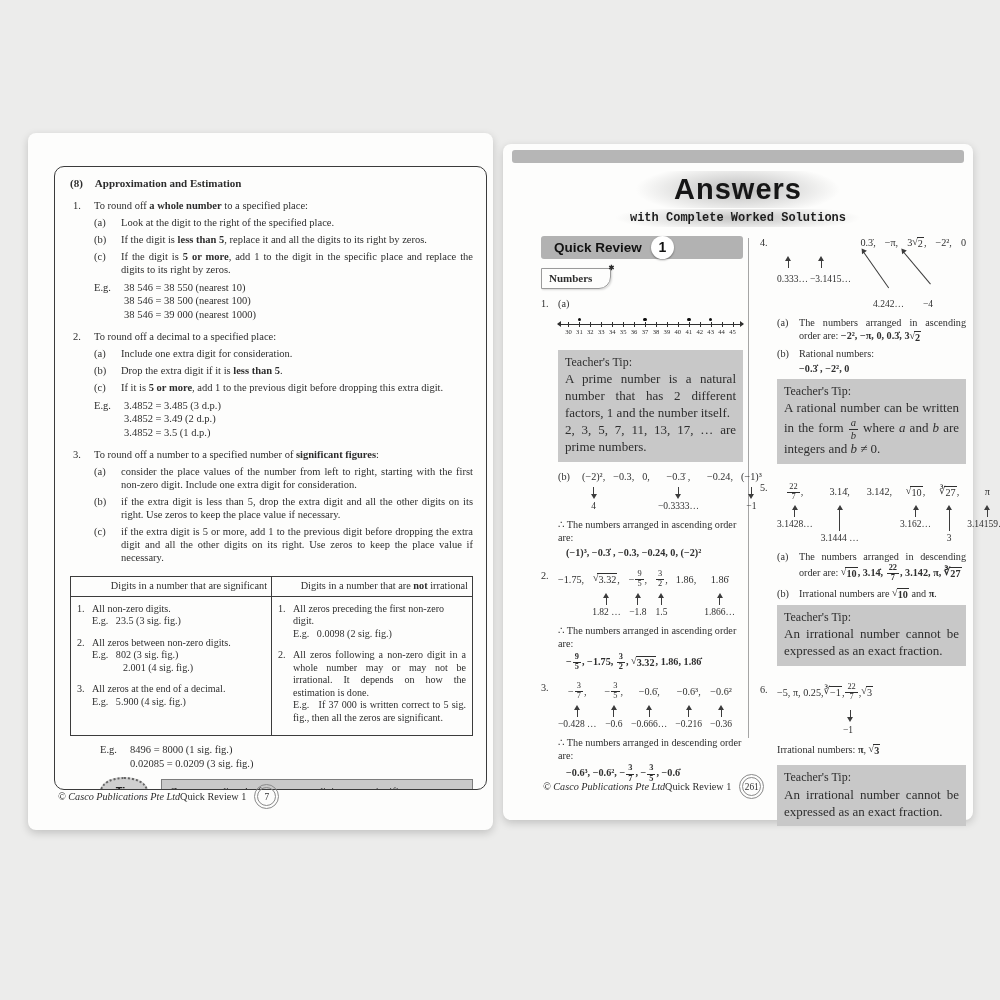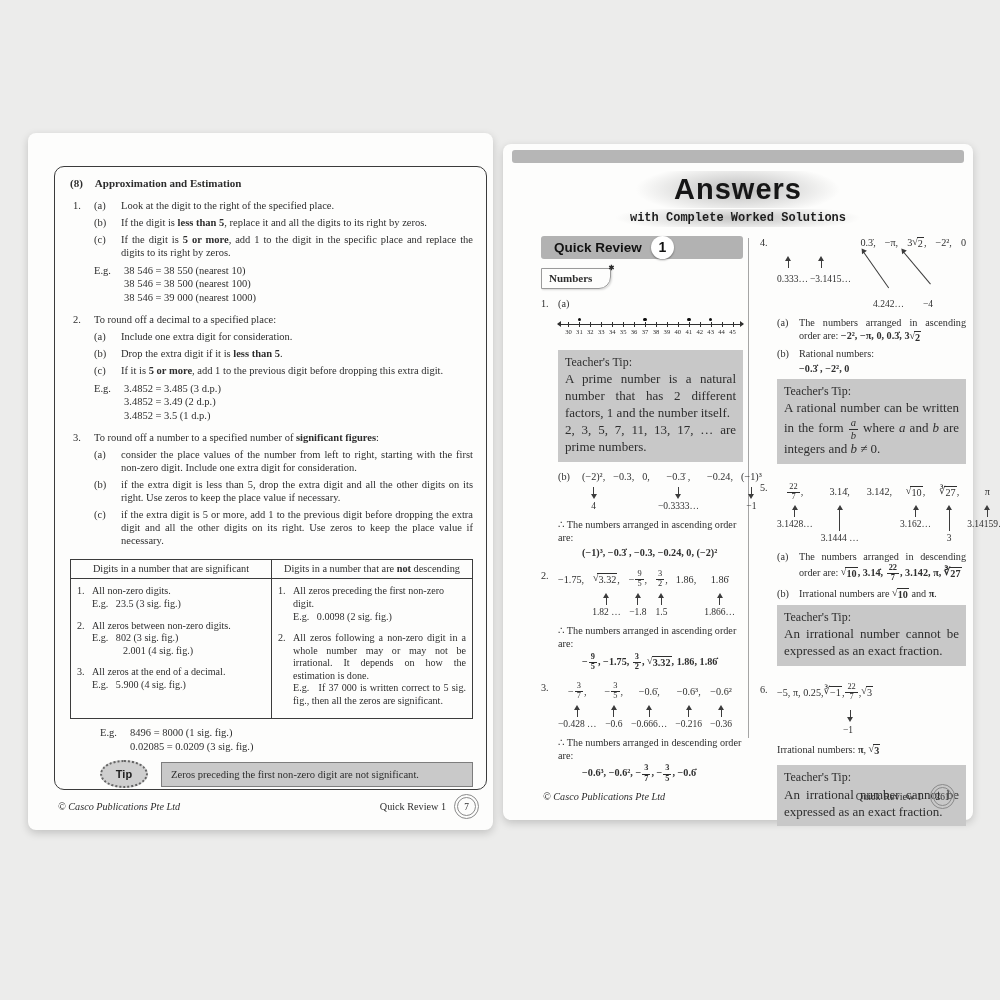--- a/index.html
+++ b/index.html
@@ -17,35 +17,35 @@
   .mbody { flex:1; min-width:0; }
   .intro { margin-bottom:4px; }
   .srow { display:flex; margin-bottom:4px; }
   .slab { width:27px; flex:none; }
   .stext { flex:1; text-align:justify; }
   .egrow { display:flex; margin-top:5px; }
   .eglab { width:30px; flex:none; }
   .eglines span { display:block; line-height:1.3; }
   .sigtable { width:100%; border-collapse:collapse; margin:4px 0 7px 0; }
   .sigtable th, .sigtable td { border:1.4px solid #3c3c3c; vertical-align:top; }
-  .sigtable th { font-weight:normal; text-align:center; font-size:10.3px; padding:3px 4px; }
+  .sigtable th { font-weight:normal; text-align:right; font-size:10.3px; padding:3px 4px; }
   .sigtable td { width:50%; padding:6px 6px 2px 6px; font-size:10.1px; }
   .trow { display:flex; margin-bottom:9px; }
   .tn { width:15px; flex:none; }
   .tl { flex:1; min-width:0; }
   .tl span { display:block; }
   .tl .just { text-align:justify; }
   .ind2 { padding-left:31px; }
   .eg-final { margin-left:30px; margin-top:2px; }
   .tiprow { display:flex; align-items:center; margin:7px 0 0 30px; }
   .tip-badge { width:48px; height:28px; border-radius:50%; background:#cfcfcf; border:2px dotted #636363;
                display:flex; align-items:center; justify-content:center;
                font-family:"Liberation Sans", sans-serif; font-weight:bold; font-size:11px; flex:none; color:#222; }
   .tip-box { margin-left:13px; background:#c9c9c9; border:1.4px solid #7d7d7d; padding:5px 9px; font-size:10.6px; flex:1; }
-  .pfooter { position:absolute; left:30px; right:14px; bottom:11px; display:flex; justify-content:space-between; align-items:center; font-size:10.2px; }
+  .pfooter { position:absolute; left:30px; right:14px; bottom:21px; display:flex; align-items:center; font-size:10.2px; }
   .copy { font-style:italic; }
   .pf-right { display:flex; align-items:center; gap:8px; }
   .pg-outer { width:25px; height:25px; border:1px solid #8a8a8a; border-radius:50%; display:flex; align-items:center; justify-content:center; flex:none; }
   .pg-inner { width:19px; height:19px; border:1px solid #8a8a8a; border-radius:50%; display:flex; align-items:center; justify-content:center; font-size:9.3px; }
 
   
   #right-page { left:503px; top:144px; width:470px; height:676px; border-radius:8px; box-shadow:0 3px 8px rgba(0,0,0,.18); }
   .rp-topbar { height:13px; background:#b6b6b6; border-radius:3px; margin:6px 9px 0 9px; }
   .rp-title-wrap { text-align:center; margin-top:8px; line-height:1; }
   .rp-title { display:inline-block; font-family:"Liberation Sans", sans-serif; font-weight:bold; font-size:29px; letter-spacing:1px; color:#161616;
@@ -84,21 +84,21 @@
   .wexpr { white-space:nowrap; display:flex; align-items:center; justify-content:center; }
   .h16 { height:15px; } .h22 { height:22px; }
   .wres { font-size:9.5px; white-space:nowrap; margin-top:1px; }
   .aup, .adn { width:8px; position:relative; margin:2px auto 0 auto; height:12px; flex:none; }
   .aup::before { content:""; position:absolute; left:3.5px; top:3px; bottom:0; width:1px; background:#3c3c3c; }
   .aup::after  { content:""; position:absolute; left:1px; top:0; border-left:3px solid transparent; border-right:3px solid transparent; border-bottom:5px solid #3c3c3c; }
   .adn::before { content:""; position:absolute; left:3.5px; top:0; bottom:3px; width:1px; background:#3c3c3c; }
   .adn::after  { content:""; position:absolute; left:1px; bottom:0; border-left:3px solid transparent; border-right:3px solid transparent; border-top:5px solid #3c3c3c; }
   .tall { height:26px; }
   .concl-intro { margin:6px 0 2px 0; }
-  .concl { font-weight:bold; margin:1px 0 0 24px; }
+  .concl { font-weight:bold; margin:1px 0 0 8px; }
   .frac { display:inline-flex; flex-direction:column; align-items:center; vertical-align:middle; line-height:1.05; font-size:.82em; margin:0 1px; }
   .frac .fn { display:block; padding:0 2px 0.5px 2px; border-bottom:1px solid currentColor; }
   .frac .fd { display:block; padding:0 2px; }
   .sqrt { display:inline-flex; align-items:flex-start; vertical-align:middle; white-space:nowrap; }
   .sqrt .sym { line-height:1.05; margin-right:-1px; }
   .sqrt .rad { border-top:1px solid currentColor; line-height:1.15; padding:0 1px; }
   .q4work { position:relative; height:80px; }
   .q4items { display:flex; gap:9px; white-space:nowrap;justify-content:flex-end; }
   .q4items > * { flex:none; }
   .pos { position:absolute; font-size:9.5px; white-space:nowrap; }
@@ -120,20 +120,21 @@
   <div class="lp-box">
 
     <div class="sec-head">
       <span>(8)</span>
       <span>Approximation and Estimation</span>
     </div>
 
     <div class="mrow">
       <span class="mnum">1.</span>
       <div class="mbody">
+        <p class="intro"><span>To round off </span><b>a whole number</b><span> to a specified place:</span></p>
         <div class="srow">
             <span class="slab">(a)</span>
             <p class="stext">Look at the digit to the right of the specified place.</p>
           </div>
         <div class="srow">
             <span class="slab">(b)</span>
             <p class="stext"><span>If the digit is </span><b>less than 5</b><span>, replace it and all the digits to its right by zeros.</span></p>
           </div>
         <div class="srow">
             <span class="slab">(c)</span>
@@ -193,21 +194,21 @@
             <span class="slab">(c)</span>
             <p class="stext">if the extra digit is 5 or more, add 1 to the previous digit before dropping the extra digit and all the other digits on its right. Use zeros to keep the place value if necessary.</p>
           </div>
       </div>
     </div>
 
     <table class="sigtable">
       <thead>
         <tr>
           <th>Digits in a number that are significant</th>
-          <th><span>Digits in a number that are </span><b>not</b><span> descending</span></th>
+          <th><span>Digits in a number that are </span><b>not</b><span> irrational</span></th>
         </tr>
       </thead>
       <tbody>
         <tr>
           <td>
             <div class="trow">
               <span class="tn">1.</span>
               <div class="tl">
                   <span>All non-zero digits.</span>
                   <span>E.g.&nbsp;&nbsp; 23.5 (3 sig. fig.)</span>

